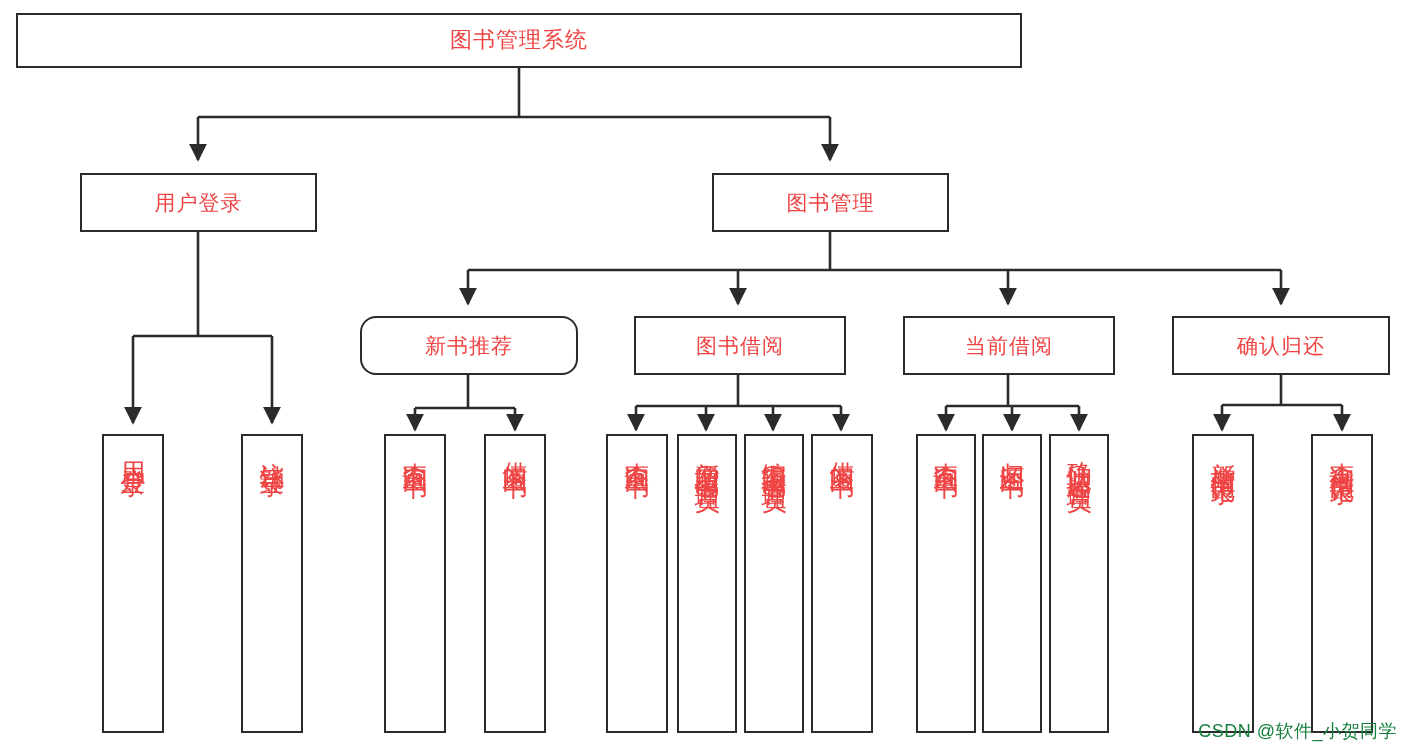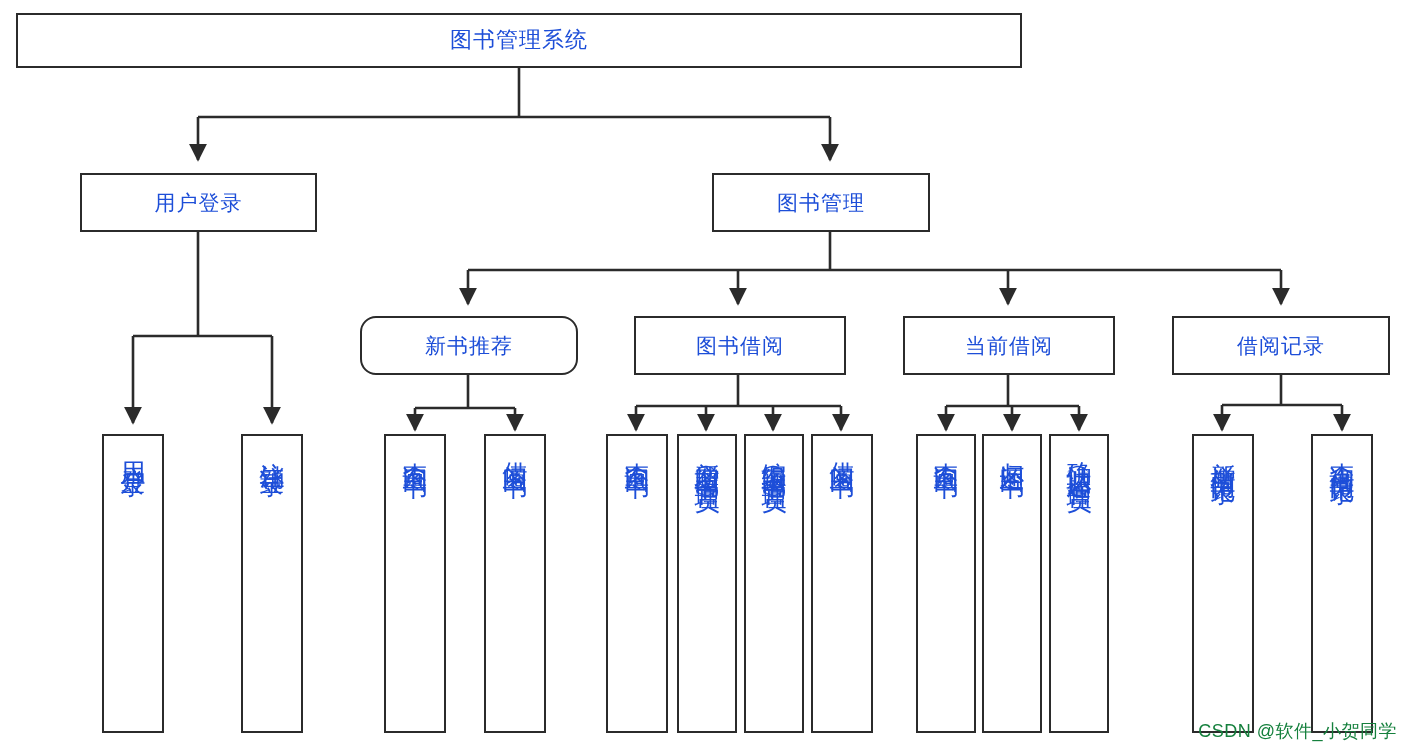--- a/index.html
+++ b/index.html
@@ -26,21 +26,21 @@
     pointer-events: none;
   }
   .node {
     position: absolute;
     box-sizing: border-box;
     background: #ffffff;
     border: 2px solid #2b2b2b;
     display: flex;
     align-items: center;
     justify-content: center;
-    color: #1d4ed8;
+    color: #ef4444;
   }
   .node.horizontal .label {
     writing-mode: horizontal-tb;
     font-size: 21px;
     letter-spacing: 1px;
     line-height: 1.1;
     white-space: nowrap;
   }
   .node.vertical {
     align-items: flex-start;
@@ -121,35 +121,35 @@
     </g>
   </svg>
 
   <div class="node horizontal root" style="left:16px; top:13px; width:1006px; height:55px;">
     <span class="label">图书管理系统</span>
   </div>
 
   <div class="node horizontal" style="left:80px; top:173px; width:237px; height:59px;">
     <span class="label">用户登录</span>
   </div>
-  <div class="node horizontal" style="left:712px; top:173px; width:218px; height:59px;">
+  <div class="node horizontal" style="left:712px; top:173px; width:237px; height:59px;">
     <span class="label">图书管理</span>
   </div>
 
   <div class="node horizontal" style="left:360px; top:316px; width:218px; height:59px;border-radius:16px;">
     <span class="label">新书推荐</span>
   </div>
   <div class="node horizontal" style="left:903px; top:316px; width:212px; height:59px;">
     <span class="label">当前借阅</span>
   </div>
   <div class="node horizontal" style="left:634px; top:316px; width:212px; height:59px;">
     <span class="label">图书借阅</span>
   </div>
   <div class="node horizontal" style="left:1172px; top:316px; width:218px; height:59px;">
-    <span class="label">借阅记录</span>
+    <span class="label">确认归还</span>
   </div>
 
   <div class="node vertical" style="left:102px; top:434px; width:62px; height:299px;">
     <span class="label">用户登录</span>
   </div>
   <div class="node vertical" style="left:241px; top:434px; width:62px; height:299px;">
     <span class="label">注销登录</span>
   </div>
 
   <div class="node vertical" style="left:384px; top:434px; width:62px; height:299px;">

